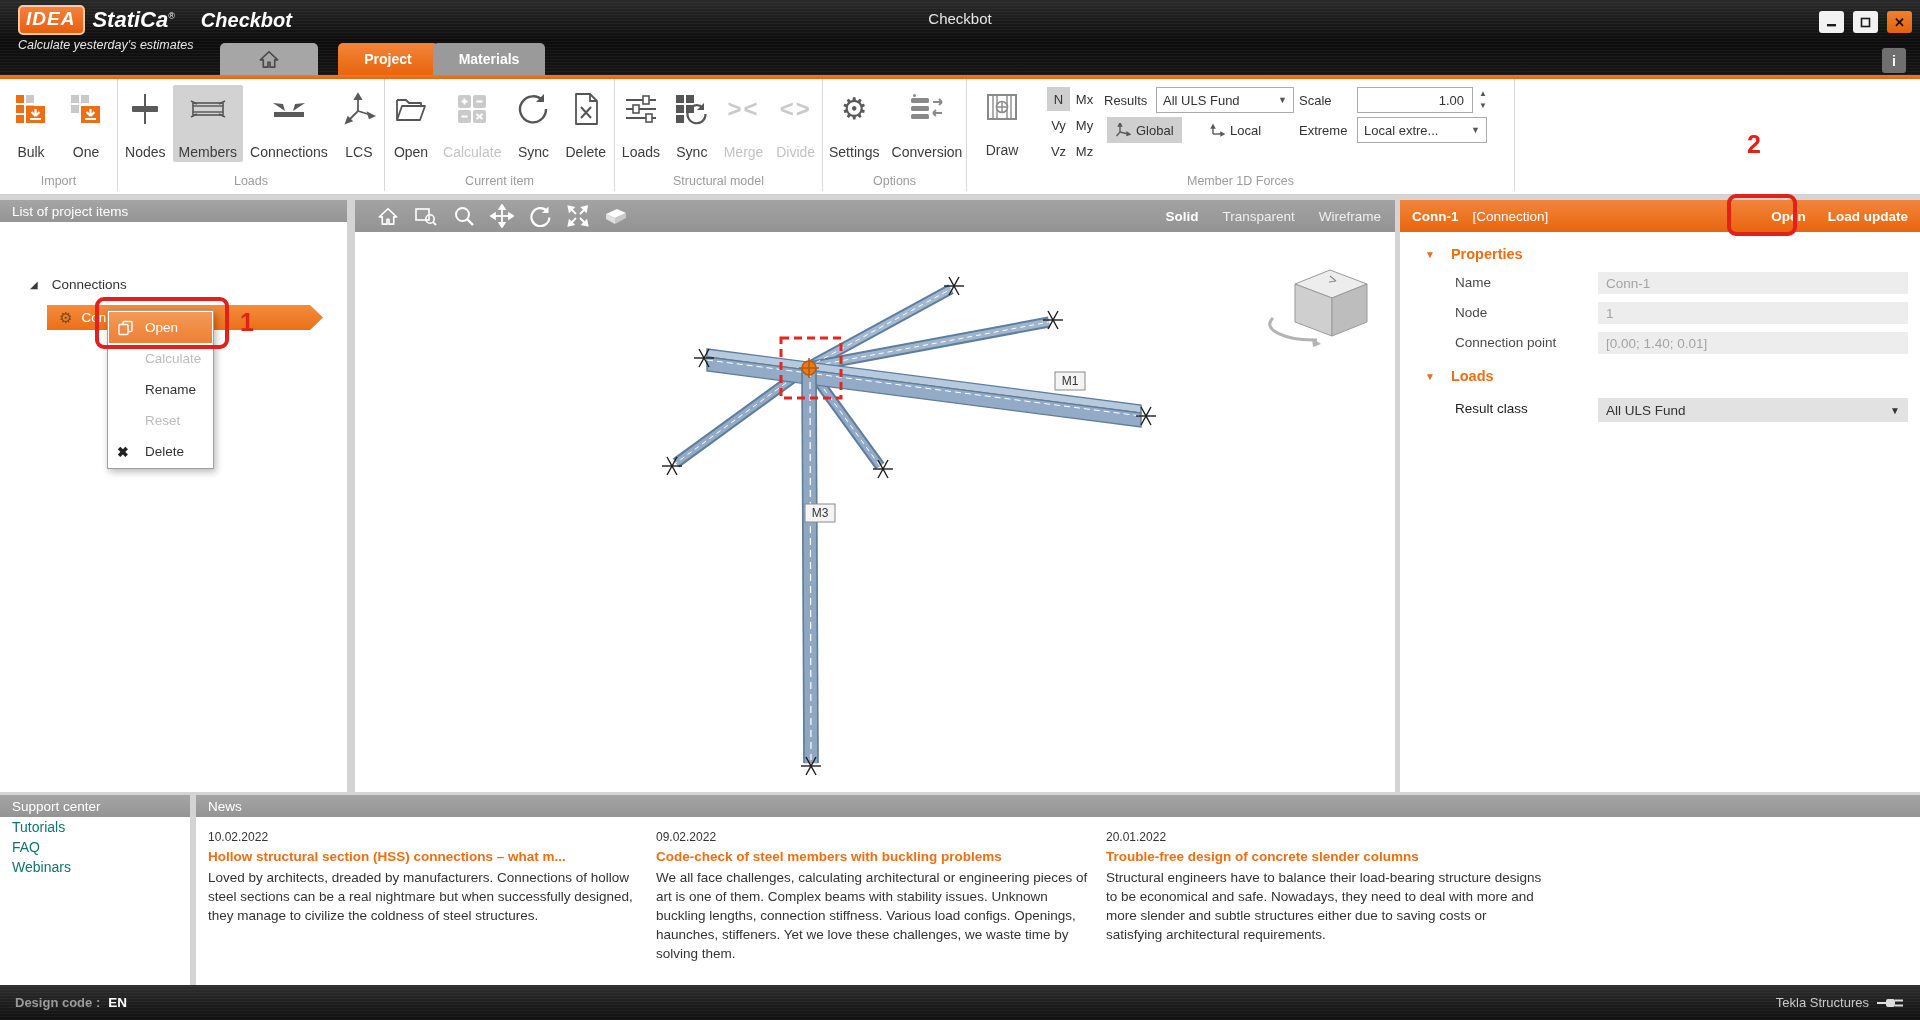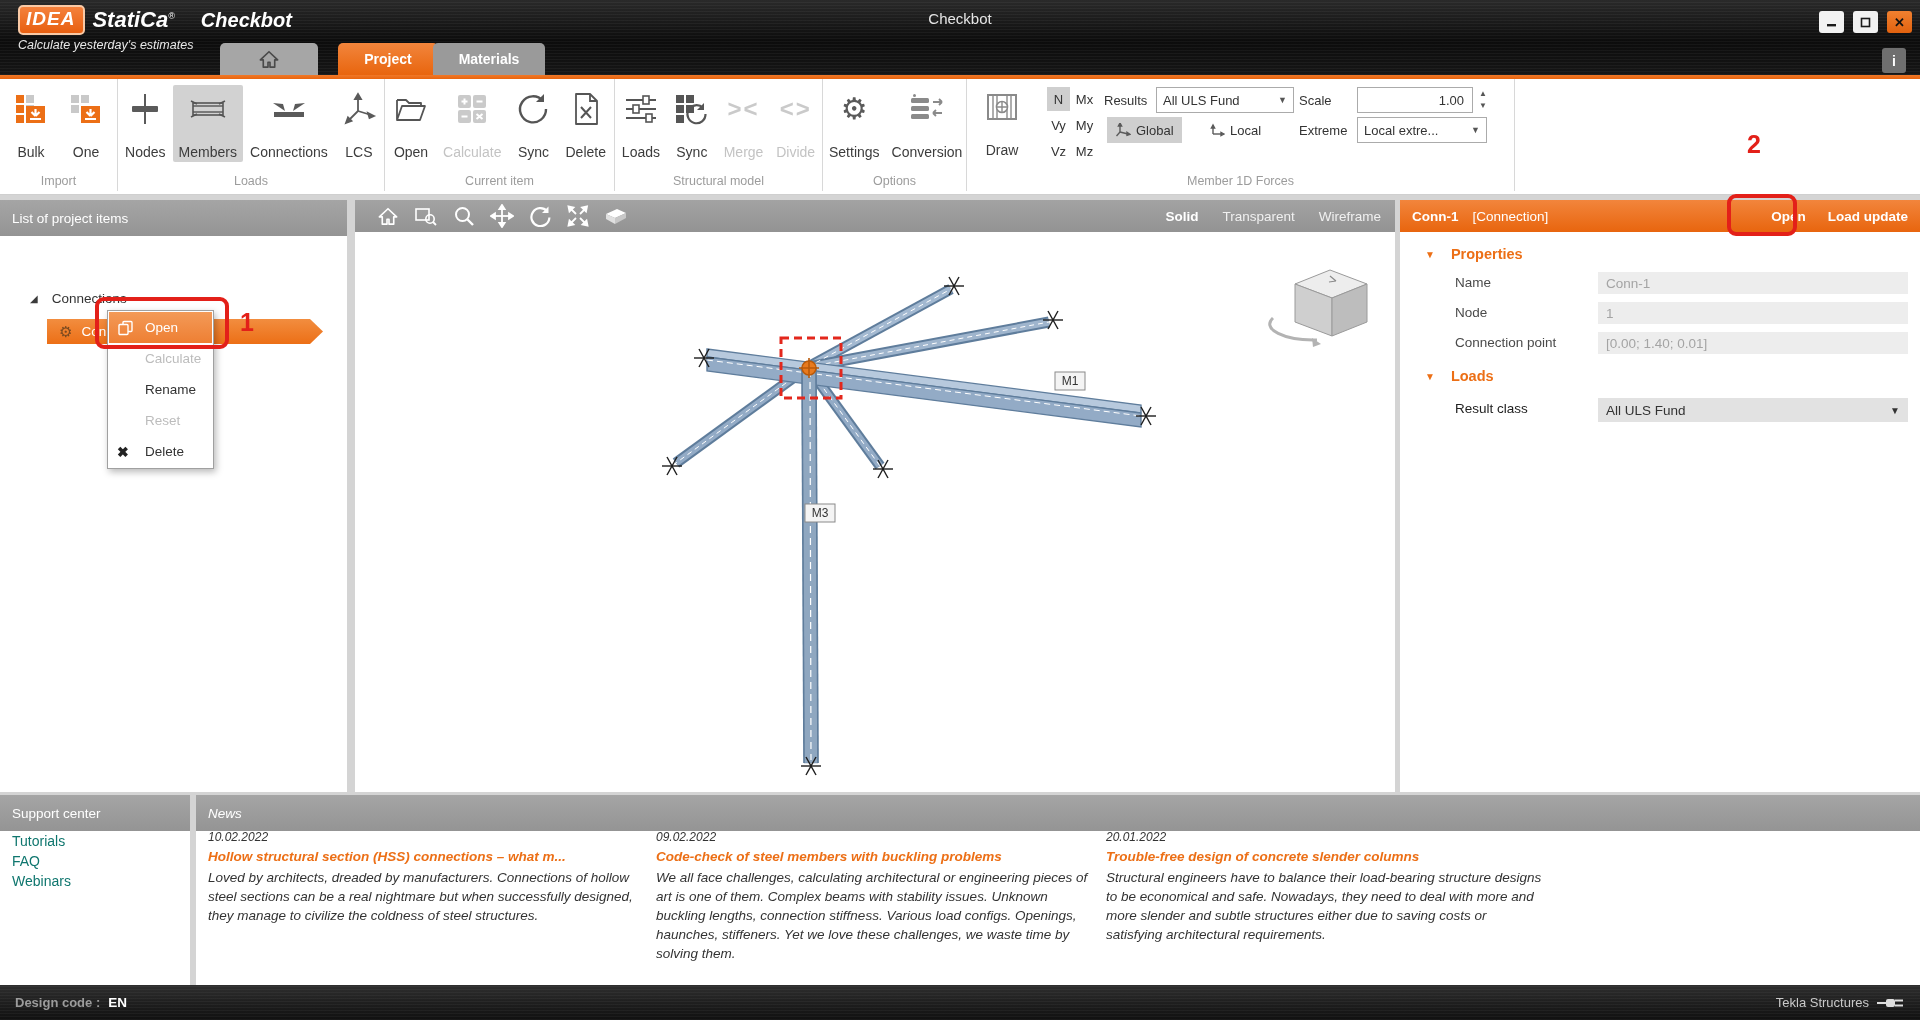--- a/index.html
+++ b/index.html
@@ -56,21 +56,21 @@
     font-size:13px;color:#333;padding:0 6px;justify-content:space-between;}
   .fcombo .car{font-size:9px;color:#555;margin-left:6px;}
   .fbtn{height:26px;display:flex;align-items:center;font-size:13px;color:#333;padding:0 8px;gap:5px;}
   .fbtn.on{background:#cfcfcf;}
   .fspin{border:1px solid #ababab;background:#fff;height:26px;display:flex;align-items:center;
     justify-content:flex-end;font-size:13px;color:#333;padding:0 8px;}
   .spin-ar{display:flex;flex-direction:column;justify-content:center;gap:4px;font-size:8px;color:#555;line-height:1;}
 
   
   .content{position:absolute;left:0;top:195px;width:1920px;height:790px;background:#d4d4d4;}
-  .panel-header{height:36px;background:linear-gradient(180deg,#a5a5a5,#949494);color:#fff;font-size:13.5px;
+  .panel-header{height:22px;background:linear-gradient(180deg,#a5a5a5,#949494);color:#fff;font-size:13.5px;
     display:flex;align-items:center;padding:0 12px;}
   .left-panel{position:absolute;left:0;top:5px;width:347px;height:592px;background:#fff;}
   .viewport{position:absolute;left:355px;top:5px;width:1040px;height:592px;background:#fff;}
   .right-panel{position:absolute;left:1400px;top:5px;width:520px;height:592px;background:#fff;}
 
   
   .tree-root{position:absolute;left:30px;top:55px;display:flex;align-items:center;gap:14px;font-size:13.5px;color:#333;}
   .tree-exp{font-size:10px;color:#3a3a3a;}
   .tree-sel{position:absolute;left:47px;top:83px;width:276px;height:25px;
     background:linear-gradient(180deg,#f28d3f,#ec6f16);color:#fff;font-size:13.5px;
@@ -102,21 +102,21 @@
   .rp-section-title .tri{color:#ec6f16;font-size:10px;}
   .prop-row{position:relative;height:22px;margin:0 12px 8px 55px;font-size:13.5px;color:#4a4a4a;}
   .prop-row .pl{position:absolute;left:0;top:3px;}
   .prop-row .pv{position:absolute;left:143px;right:0;top:0;height:22px;background:#ededed;color:#a4a4a4;
     display:flex;align-items:center;padding:0 8px;}
   .prop-row .pv.dd{background:#e2e2e2;color:#333;justify-content:space-between;height:24px;}
   .prop-row .pv.dd .car{font-size:10px;color:#333;}
 
   
   .support-panel{position:absolute;left:0;top:600px;width:190px;height:190px;background:#fff;}
-  .news-panel{position:absolute;left:196px;top:600px;width:1724px;height:190px;background:#fff;font-style:italic;}
+  .news-panel{position:absolute;left:196px;top:600px;width:1724px;height:190px;background:#fff;}
   .sup-links{padding:0 0 0 12px;font-size:14px;color:#0f766e;line-height:20px;}
   .article{position:absolute;top:35px;width:437px;font-size:13.5px;color:#333;}
   .article .a-date{font-size:12px;margin-bottom:5px;}
   .article .a-title{color:#ec6f16;font-weight:bold;margin-bottom:4px;}
   .article .a-body{line-height:19px;}
 
   
   .statusbar{position:absolute;left:0;top:985px;width:1920px;height:35px;
     background:linear-gradient(180deg,#2e2e2e,#101010);display:flex;align-items:center;padding:0 15px;}
   .statusbar::after{content:"";position:absolute;inset:0;

